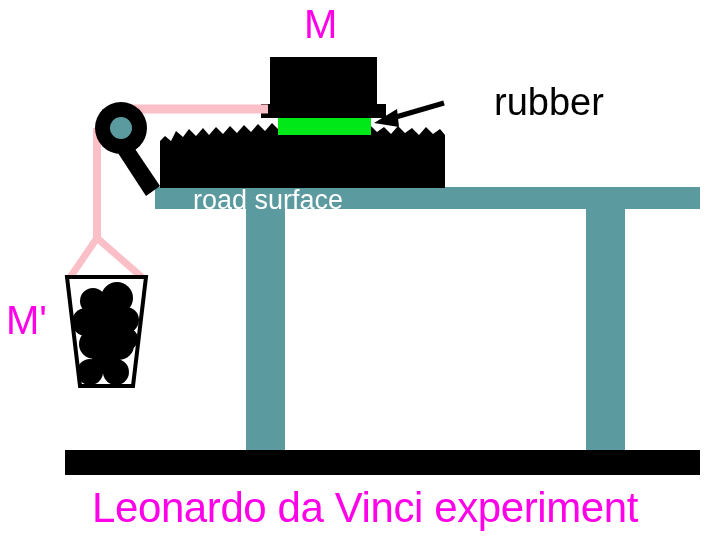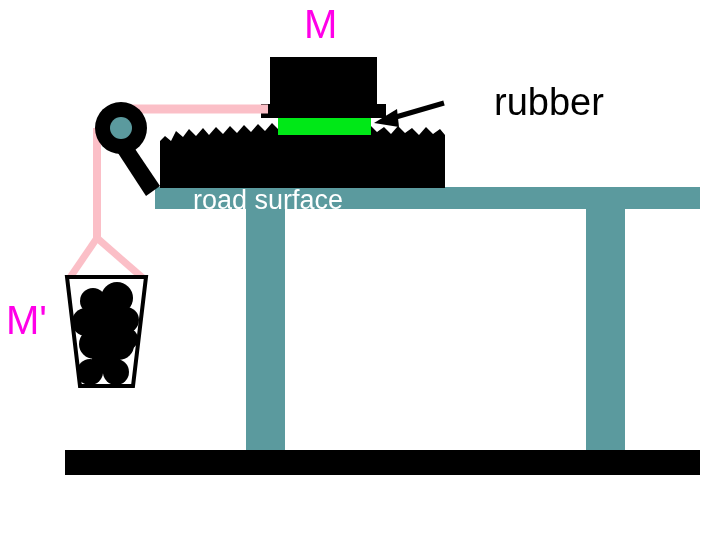--- a/index.html
+++ b/index.html
@@ -85,14 +85,15 @@
   </svg>
 
   <div class="lbl" id="label-M">M</div>
 
   <div class="lbl" id="label-Mprime">M'</div>
 
   <div class="lbl" id="label-rubber">rubber</div>
 
   <div class="lbl" id="label-road">road surface</div>
 
+  <div class="lbl" id="caption">Leonardo da Vinci experiment</div>
 
 </div>
 
 </body></html>

